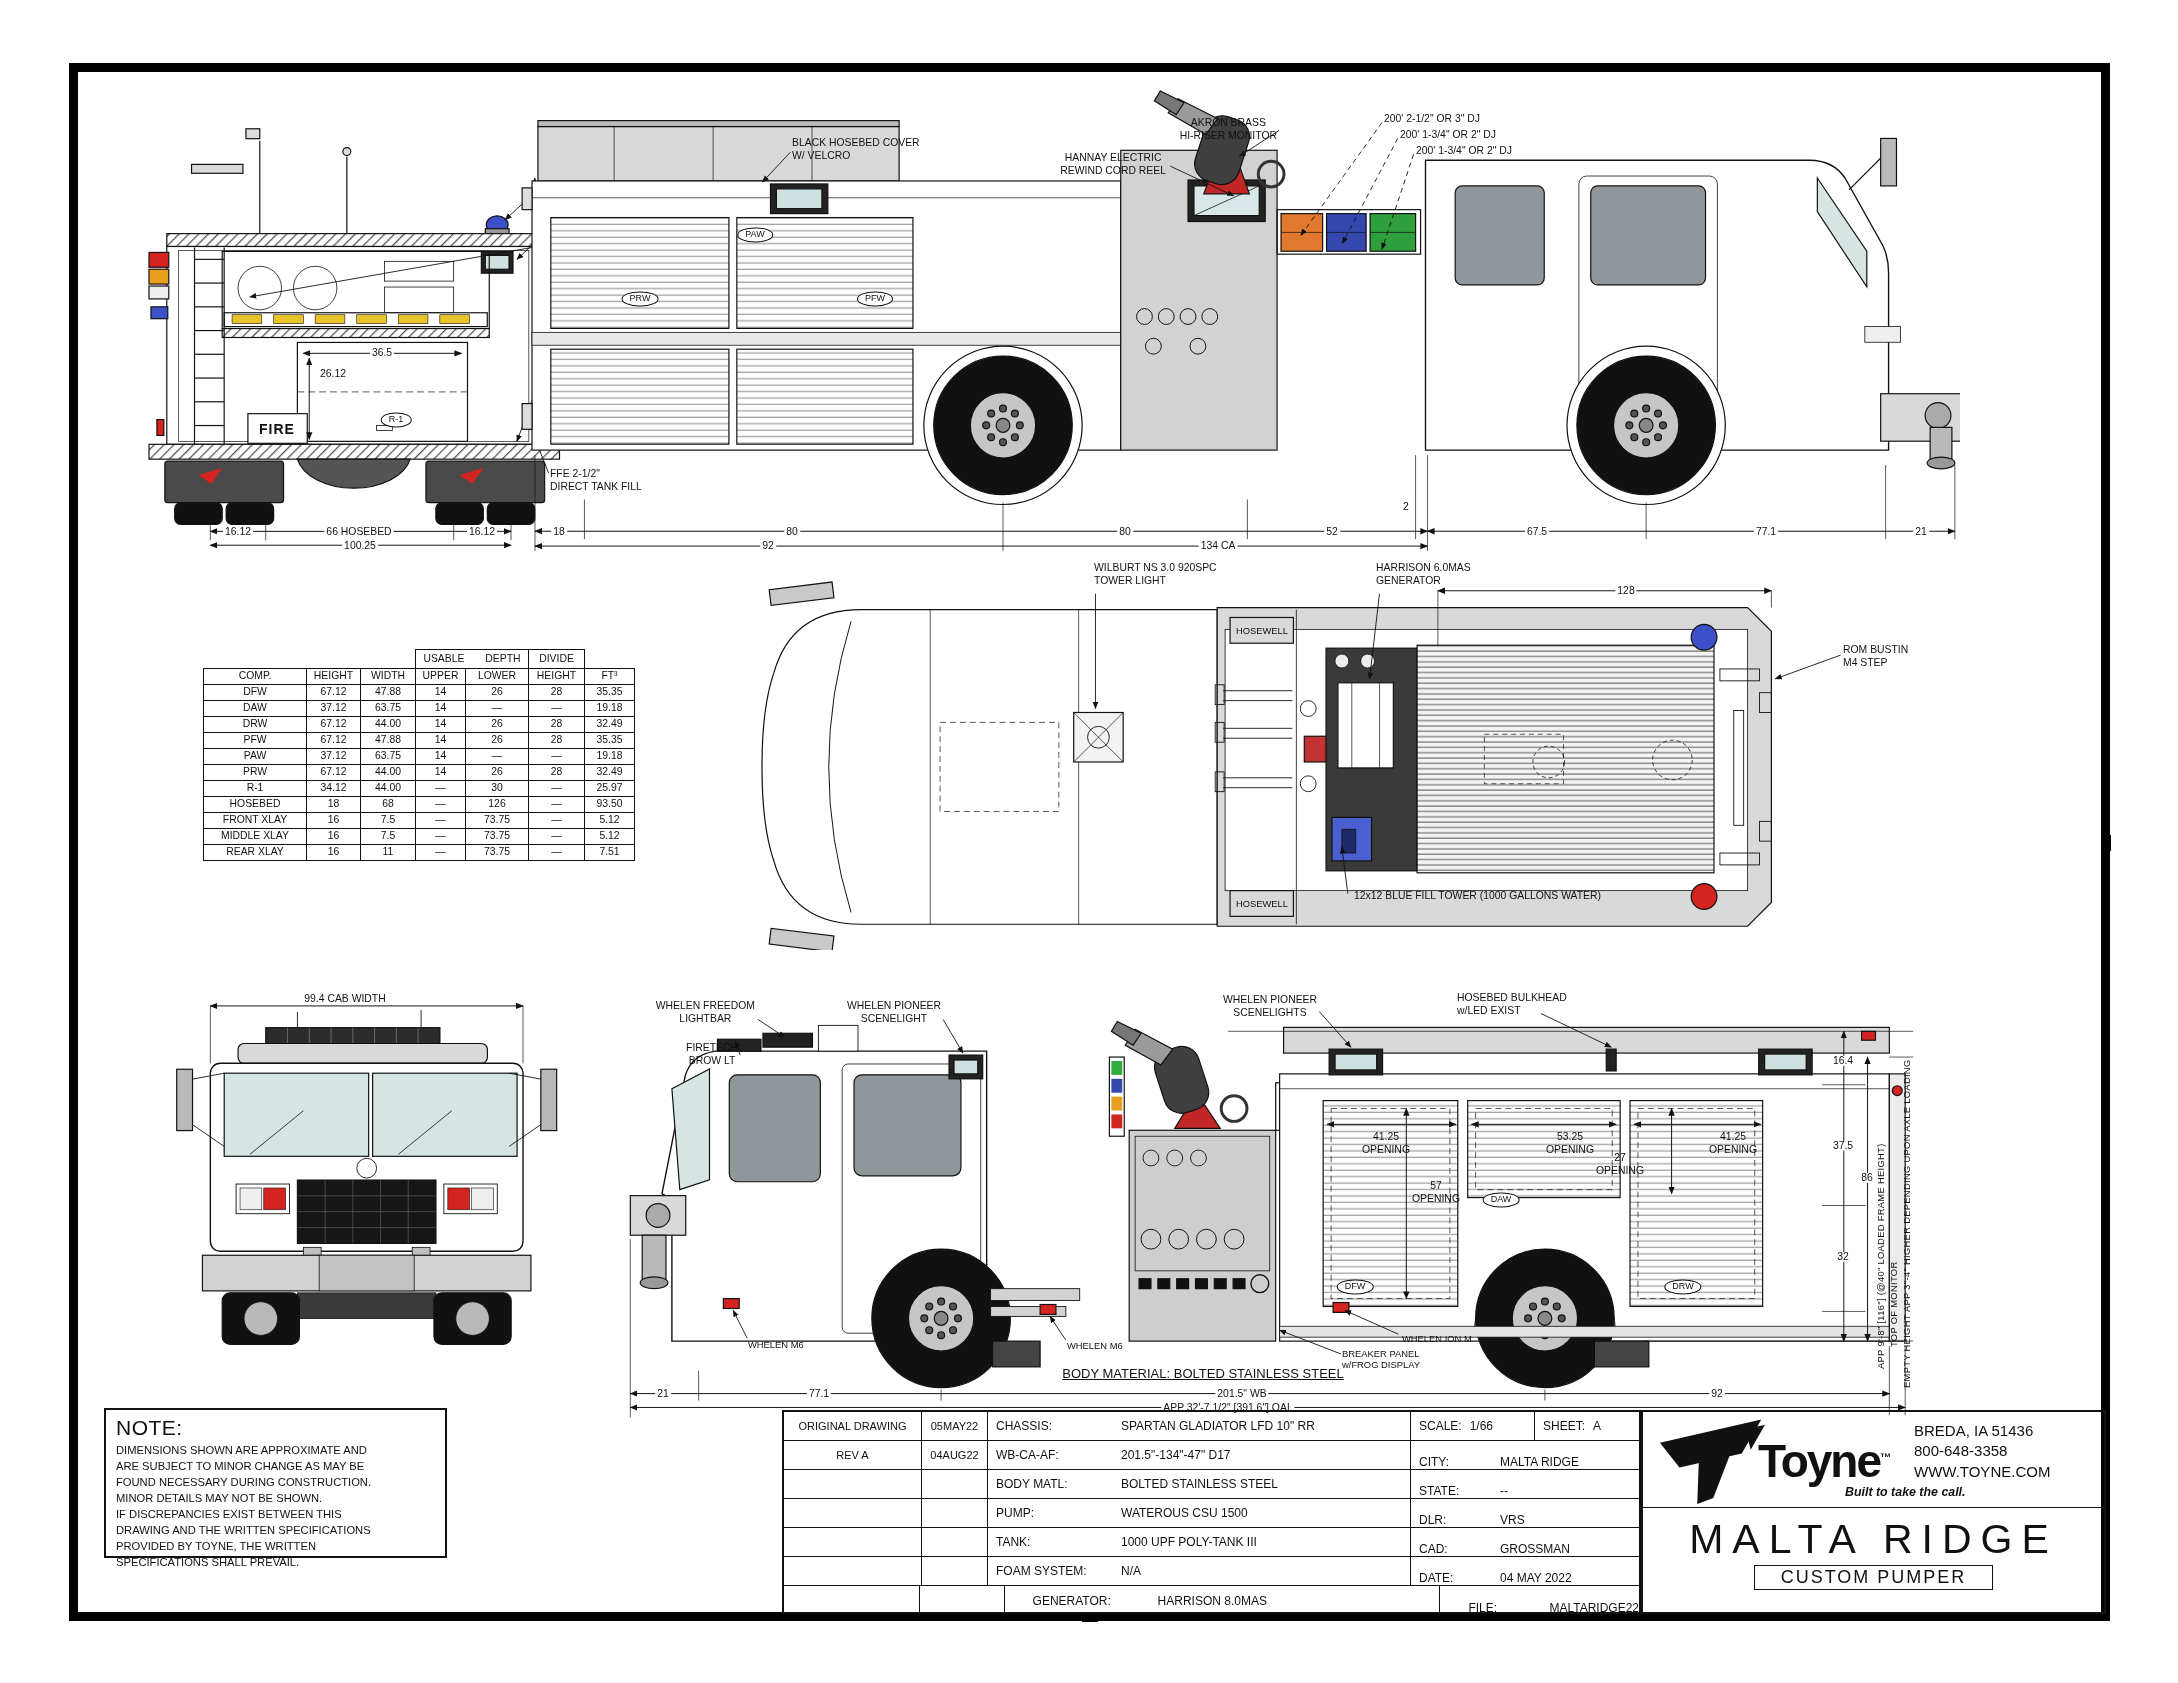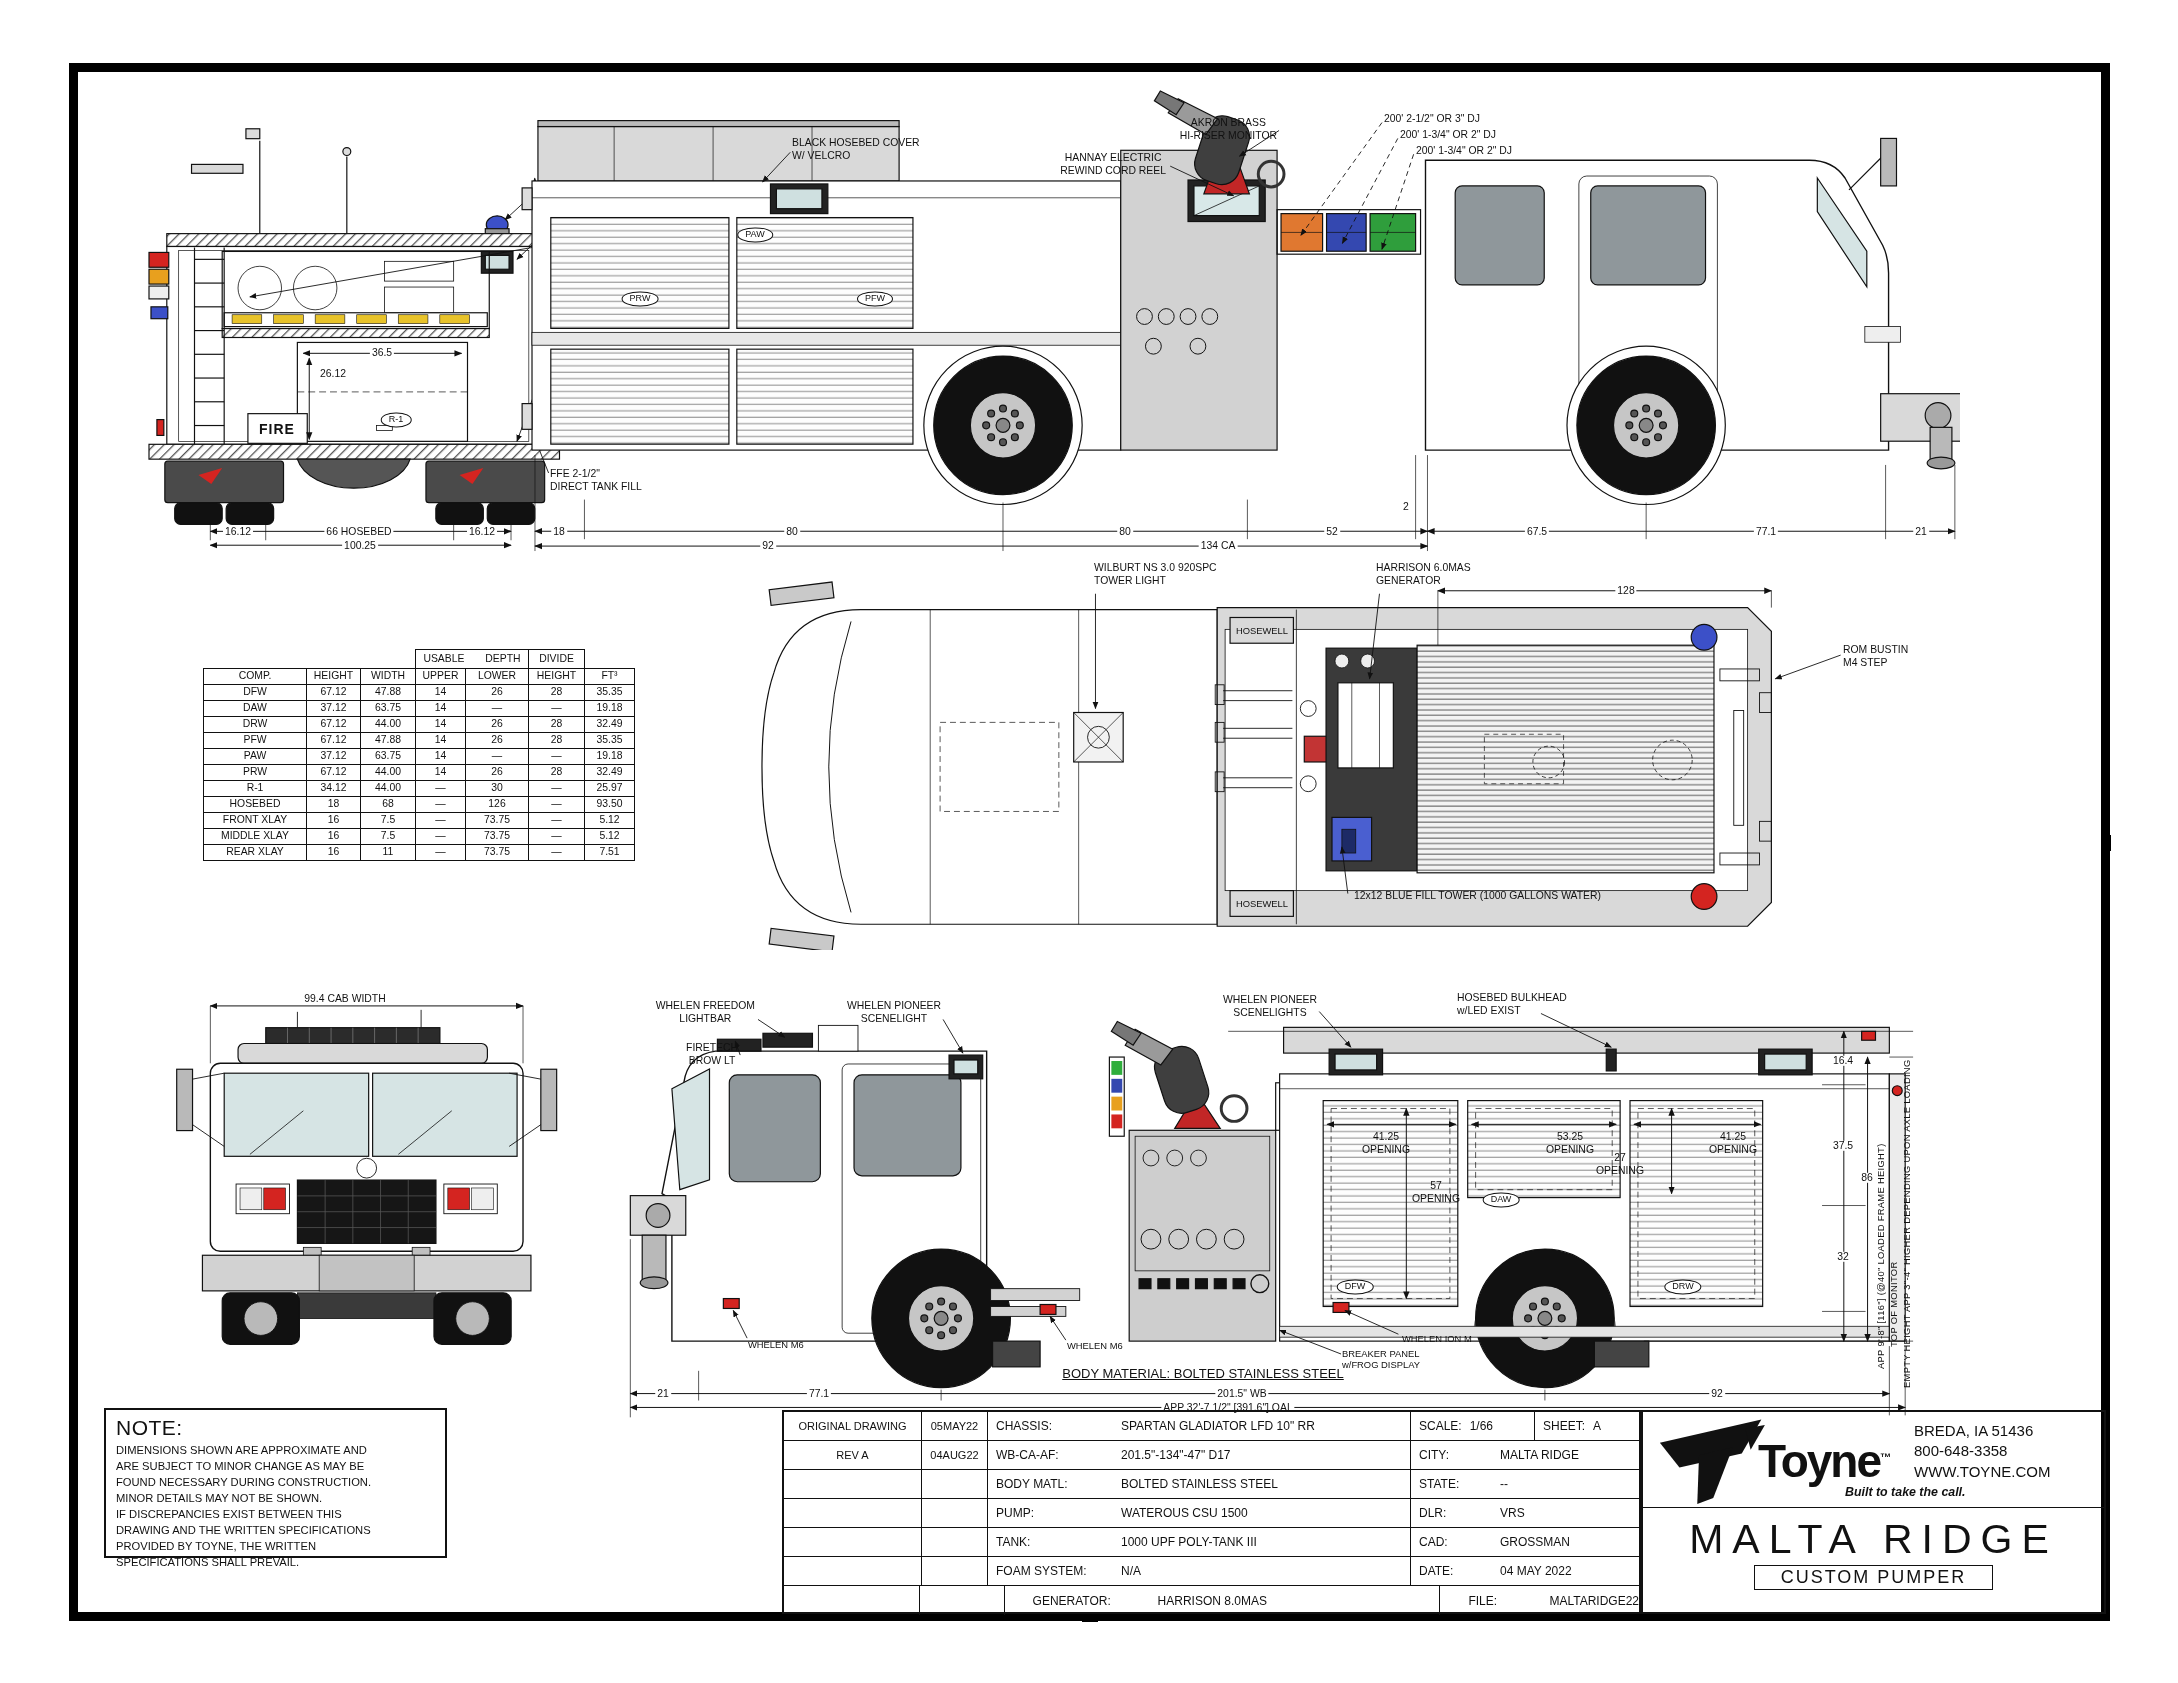--- a/index.html
+++ b/index.html
@@ -37,21 +37,21 @@
   .tb{position:absolute;left:782px;top:1410px;width:859px;height:204px;border:2px solid #111;
       box-sizing:border-box;font-size:12px;}
   .tb .trow{display:flex;height:29px;border-bottom:1.2px solid #111;box-sizing:border-box;align-items:center;}
   .tb .trow:last-child{border-bottom:none;gap:20px;}
   .tb .c-rev{width:137px;border-right:1.2px solid #111;text-align:center;height:100%;
              display:flex;align-items:center;justify-content:center;font-size:11px;}
   .tb .c-date{width:65px;border-right:1.2px solid #111;text-align:center;height:100%;
              display:flex;align-items:center;justify-content:center;font-size:11px;}
   .tb .c-spec{width:422px;border-right:1.2px solid #111;height:100%;display:flex;align-items:center;}
   .tb .c-spec .sl{width:125px;padding-left:8px;}
-  .tb .c-meta{flex:1;height:100%;display:flex;align-items:center;}
+  .tb .c-meta{flex:1;height:100%;display:flex;align-items:flex-end;}
   .tb .c-meta .ml{width:81px;padding-left:8px;}
   .tb .half{height:100%;display:flex;align-items:center;}
   
   .logo{position:absolute;left:1641px;top:1410px;width:465px;height:204px;border:2px solid #111;
         box-sizing:border-box;}
   .logo-top{position:relative;height:95px;border-bottom:1.8px solid #111;}
   .wordmark{position:absolute;left:115px;top:22px;font-size:46px;font-weight:bold;letter-spacing:-2px;}
   .wordmark sup{font-size:11px;font-weight:bold;}
   .tagline{position:absolute;left:202px;top:73px;font-size:12.4px;font-weight:bold;font-style:italic;}
   .addr{position:absolute;left:271px;top:9px;font-size:15px;line-height:1.35;white-space:pre-line;}

